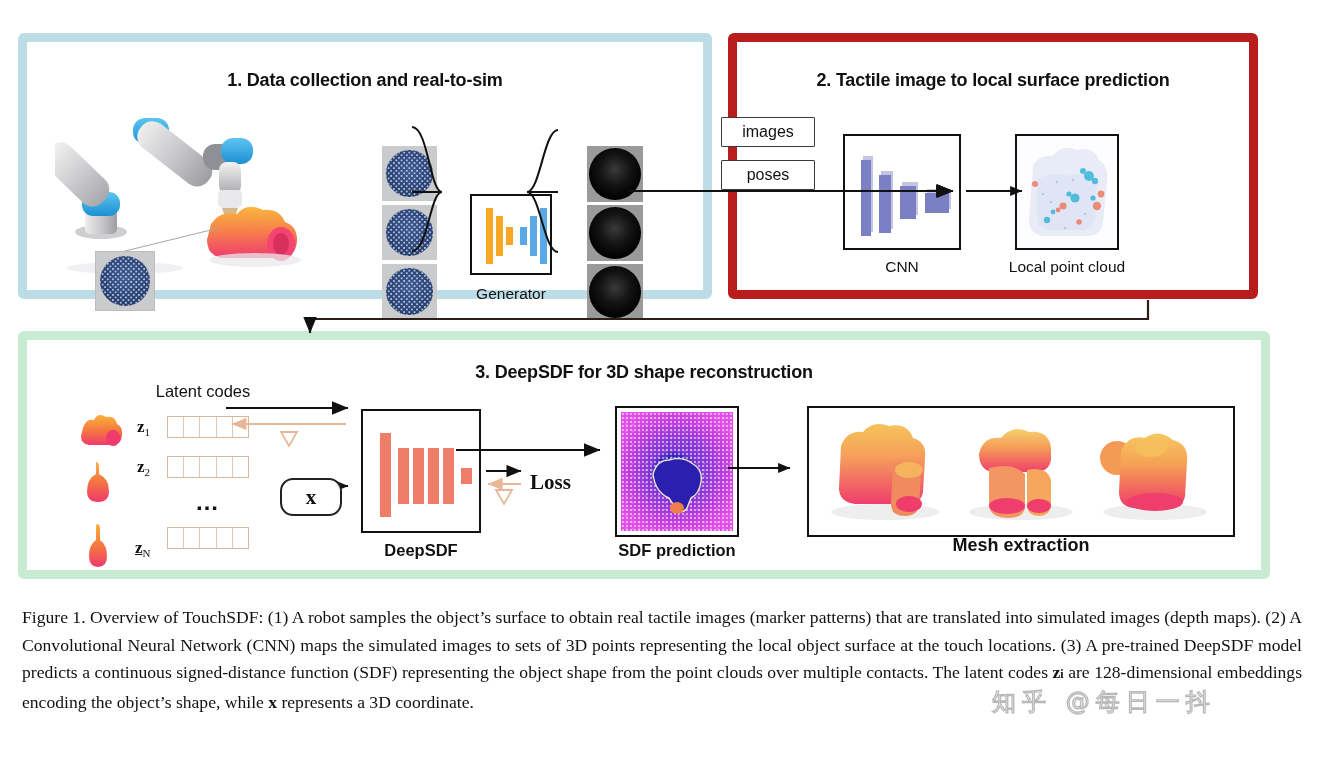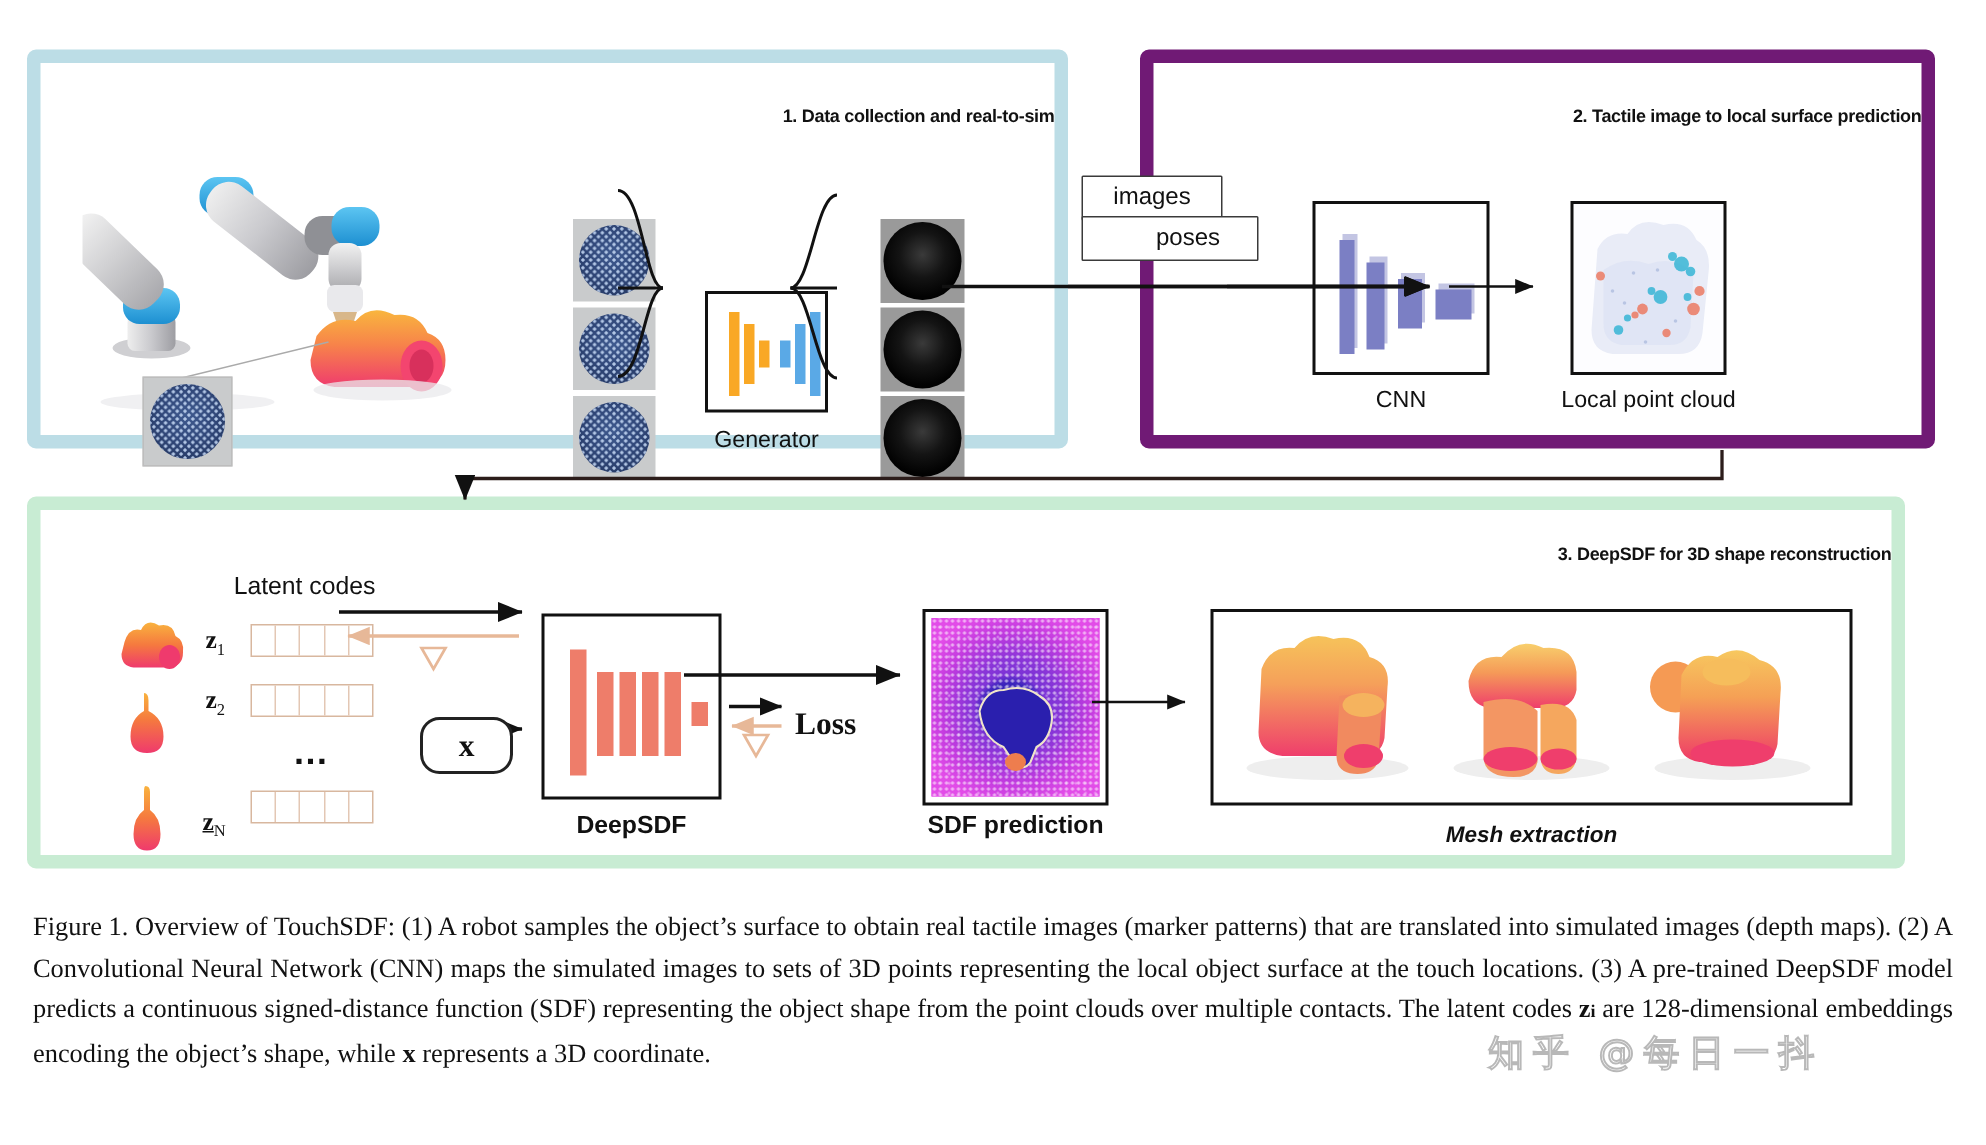--- a/index.html
+++ b/index.html
@@ -6,26 +6,26 @@
   body{
     width:1324px;height:763px;background:#ffffff;
     font-family:"Liberation Sans",sans-serif;
     position:relative;overflow:hidden;
   }
   .stage{position:absolute;left:0;top:0;width:1324px;height:763px;}
 
   
   .panel{position:absolute;background:#ffffff;box-sizing:border-box;}
   #panel-1{left:18px;top:33px;width:694px;height:266px;border:9px solid #bcdde6;border-radius:6px;}
-  #panel-2{left:760px;top:33px;width:530px;height:266px;border:9px solid #701a75;border-radius:6px;}
+  #panel-2{left:728px;top:33px;width:530px;height:266px;border:9px solid #b91c1c;border-radius:6px;}
   #panel-3{left:18px;top:331px;width:1252px;height:248px;border:9px solid #c8ecd3;border-radius:6px;}
 
   .ptitle{
-    position:absolute;width:100%;text-align:right;
-    font-weight:bold;font-size:12px;color:#111;letter-spacing:-0.2px;
+    position:absolute;width:100%;text-align:center;
+    font-weight:bold;font-size:18px;color:#111;letter-spacing:-0.2px;
   }
   #panel-1 .ptitle{top:28px;}
   #panel-2 .ptitle{top:28px;}
   #panel-3 .ptitle{top:22px;}
 
   .caption-lbl{position:absolute;font-size:15.5px;color:#111;text-align:center;white-space:nowrap;}
 
   
   .netbox{position:absolute;background:#fff;border:2.5px solid #111;box-sizing:border-box;}
 
@@ -280,21 +280,21 @@
             <circle cx="34" cy="66" r="1.2"></circle>
         </g>
       </svg>
     </div>
     <div class="caption-lbl" style="left:258px;top:216px;width:144px;">Local point cloud</div>
   </div>
 
   <div class="pill" style="left:721px;top:117px;width:92px;height:28px;">
     <span>images</span>
   </div>
-  <div class="pill" style="left:721px;top:144px;width:92px;height:28px;padding-left:24px;">
+  <div class="pill" style="left:721px;top:160px;width:92px;height:28px;">
     <span>poses</span>
   </div>
 
   <div class="panel" id="panel-3">
     <div class="ptitle">3. DeepSDF for 3D shape reconstruction</div>
 
     <div class="caption-lbl" style="left:96px;top:42px;width:160px;font-size:16.5px;font-weight:normal;">Latent codes</div>
 
     <div class="obj" style="left:48px;top:66px;">
       <svg width="48" height="46" viewBox="0 0 48 46">
@@ -428,21 +428,21 @@
 
         <g transform="translate(270,2)">
           <ellipse cx="76" cy="102" rx="52" ry="8" fill="#eeeeee"></ellipse>
           <ellipse cx="38" cy="48" rx="17" ry="17" fill="#f59a54"></ellipse>
           <path d="M42 40 q8 -16 24 -12 q14 -10 28 2 q16 4 14 22 l-2 34 q-2 12 -16 12 l-36 0 q-14 -2 -14 -16 z" fill="url(#m3)"></path>
           <ellipse cx="72" cy="38" rx="16" ry="9" fill="#f6bd5c"></ellipse>
           <ellipse cx="76" cy="92" rx="28" ry="9" fill="#ef3e6c"></ellipse>
         </g>
       </svg>
     </div>
-    <div class="caption-lbl" style="left:880px;top:208px;width:228px;font-size:15px;font-weight:bold;font-style:italic;">Mesh extraction</div>
+    <div class="caption-lbl" style="left:880px;top:195px;width:228px;font-size:18px;font-weight:bold;">Mesh extraction</div>
   </div>
 
   <svg class="ov">
     <defs>
       <marker id="ah" markerWidth="9" markerHeight="9" refX="7.4" refY="3.1" orient="auto">
         <path d="M0,0 L7.6,3.1 L0,6.2 z" fill="#111"></path>
       </marker>
       <marker id="ahsm" markerWidth="8" markerHeight="8" refX="6.6" refY="2.8" orient="auto">
         <path d="M0,0 L6.8,2.8 L0,5.6 z" fill="#111"></path>
       </marker>

